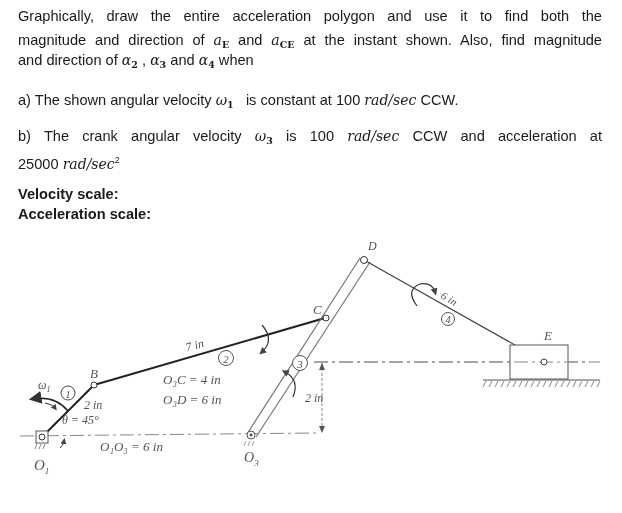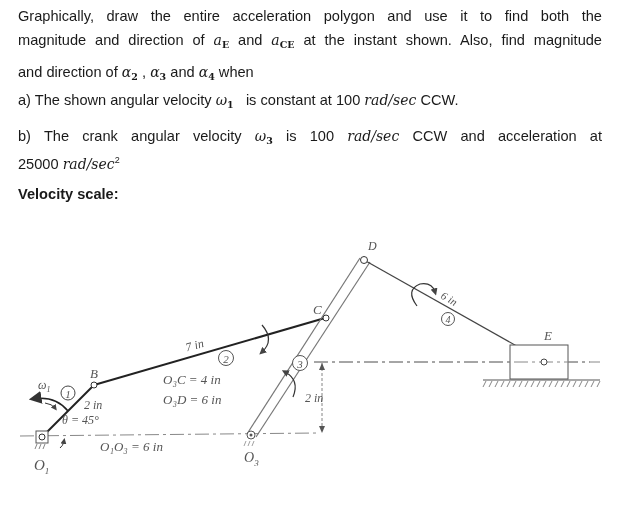--- a/index.html
+++ b/index.html
@@ -18,39 +18,40 @@
 </style>
 </head>
 <body>
 
 <div class="txt just" style="top:4px;">
   <span>Graphically, draw the entire acceleration polygon and use it to find both the</span>
 </div>
 <div class="txt just" style="top:28px;">
   <span>magnitude and direction of </span><span class="m"><span>a</span><span class="sub">E</span></span><span> and </span><span class="m"><span>a</span><span class="sub">CE</span></span><span> at the instant shown. Also, find magnitude</span>
 </div>
-<div class="txt" style="top:60px;">
+<div class="txt" style="top:48px;">
   <span>and direction of </span><span class="m"><span>α</span><span class="sub">2</span></span><span> , </span><span class="m"><span>α</span><span class="sub">3</span></span><span> and </span><span class="m"><span>α</span><span class="sub">4</span></span><span> when</span>
 </div>
 
 <div class="txt" style="top:88px;">
   <span>a) The shown angular velocity </span><span class="m"><span>ω</span><span class="sub">1</span></span><span style="white-space:pre;">   is constant at 100 </span><span class="m">rad/sec</span><span> CCW.</span>
 </div>
 
 <div class="txt just" style="top:124px;">
   <span>b) The crank angular velocity </span><span class="m"><span>ω</span><span class="sub">3</span></span><span> is 100 </span><span class="m">rad/sec</span><span> CCW and acceleration at</span>
 </div>
 <div class="txt" style="top:148px;">
   <span>25000 </span><span class="m">rad/sec</span><span class="sup">2</span>
 </div>
 
 <div class="scale-row" style="top:184px; width:400px;">
   <span class="lbl">Velocity scale:</span>
 </div>
 <div class="scale-row" style="top:204px; width:400px;">
+  <span class="lbl">Acceleration scale:</span>
 </div>
 
 <svg id="diagram" width="622" height="278" viewBox="0 235 622 278">
   <defs>
     <marker id="ah" markerWidth="8" markerHeight="8" refX="6" refY="4" orient="auto">
       <path d="M0,0 L8,4 L0,8 z" fill="#333"></path>
     </marker>
     <marker id="ahs" markerWidth="6" markerHeight="6" refX="3" refY="3" orient="auto">
       <path d="M0,0 L6,3 L0,6 z" fill="#444"></path>
     </marker>

